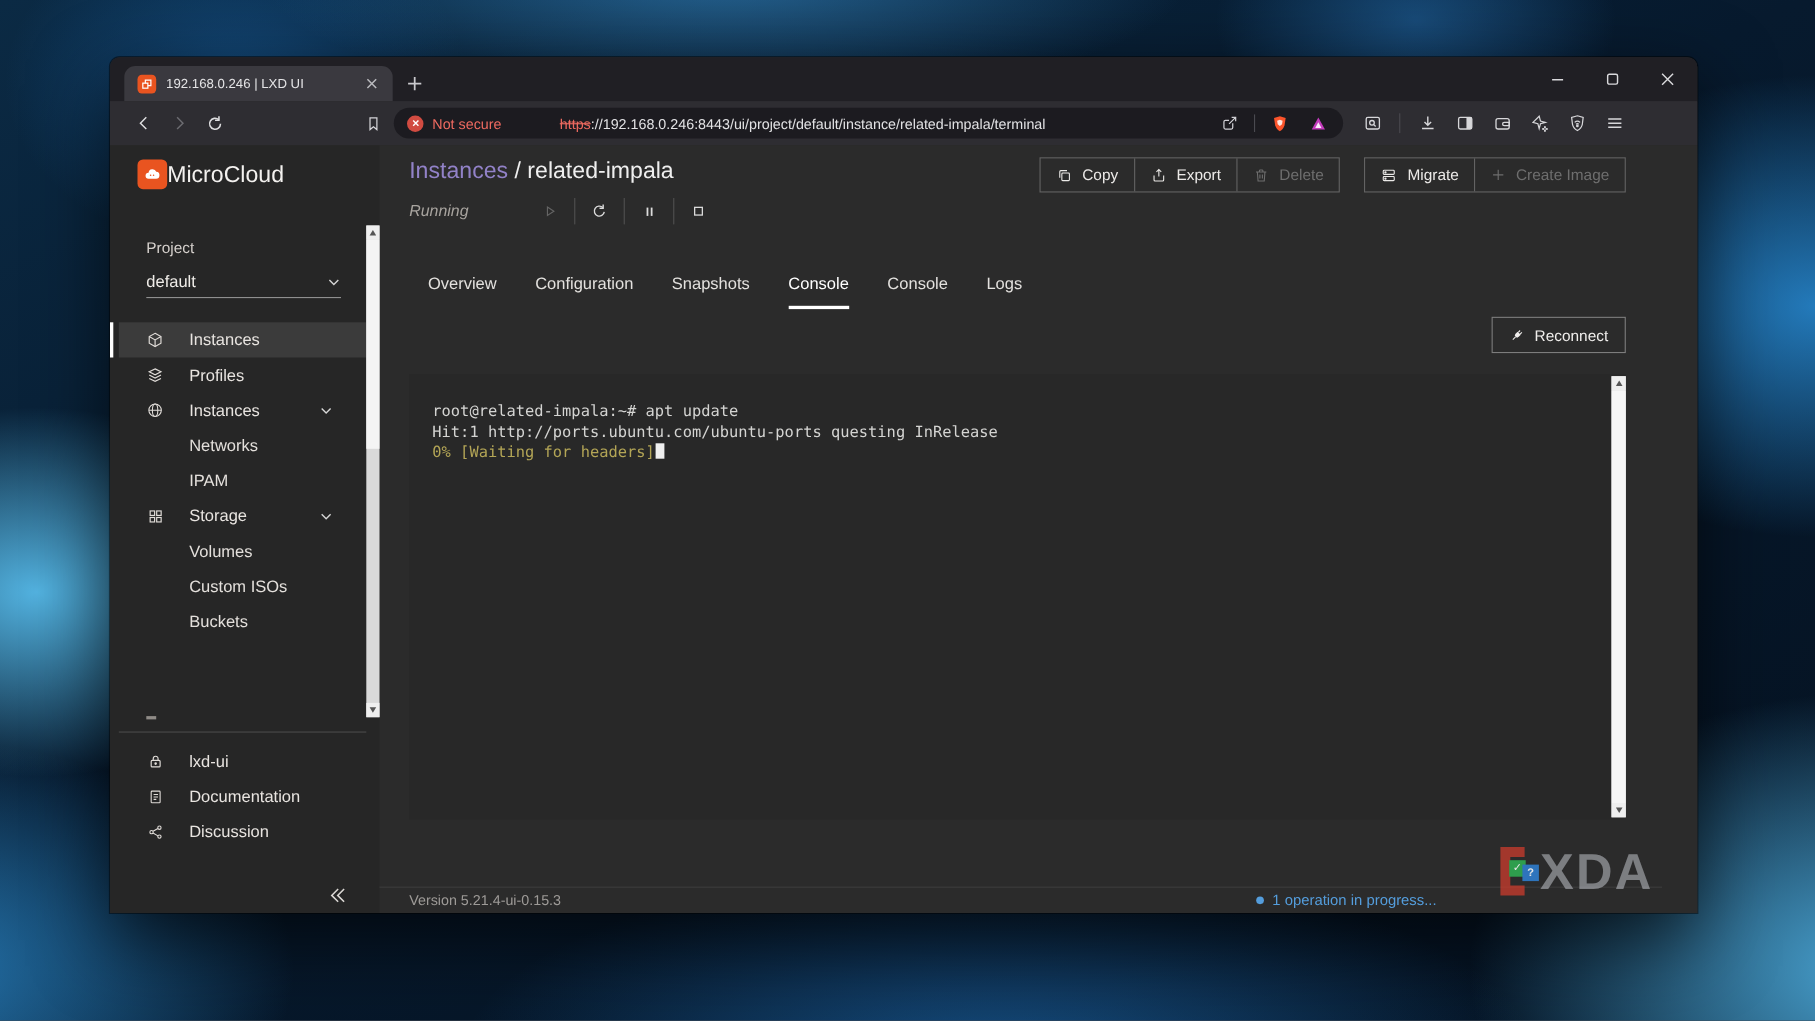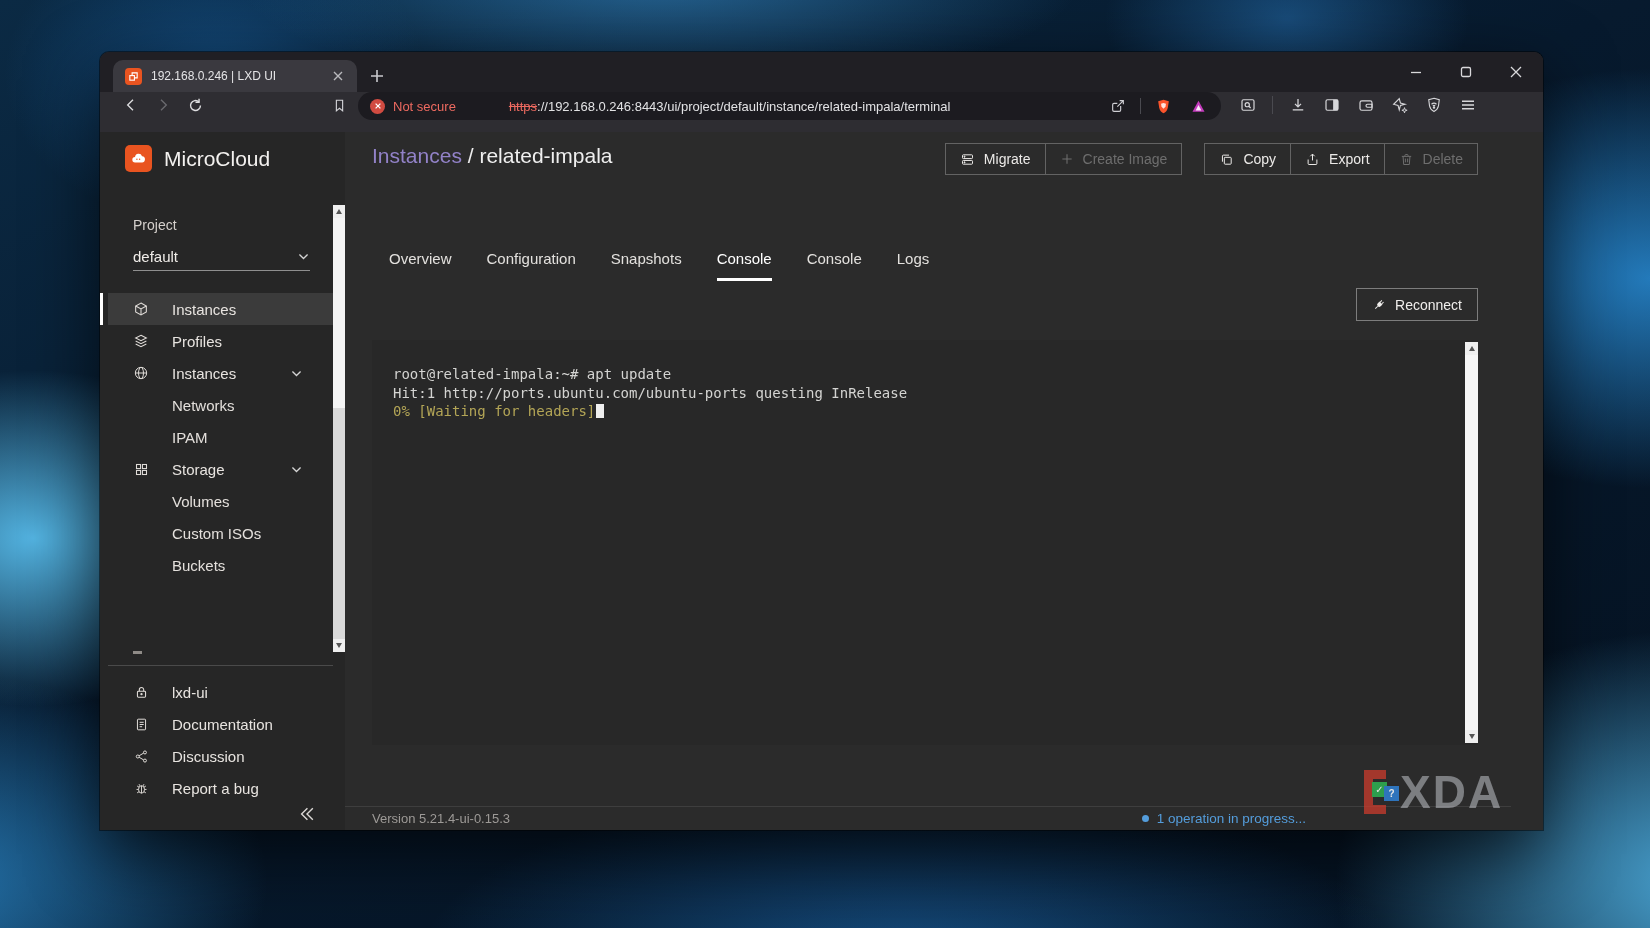--- a/index.html
+++ b/index.html
@@ -29,21 +29,21 @@
   .titlebar { position:relative; height:40px; background:#201f24; border-radius:9px 9px 0 0; }
   .btab { position:absolute; left:13px; top:8px; width:244px; height:32px; background:#3a393f;
     border-radius:10px 10px 0 0; display:flex; align-items:center; padding:0 10px 0 12px; }
   .btab-fav { width:17px; height:17px; border-radius:4px; background:#e95420; display:flex; align-items:center; justify-content:center; flex:none; }
   .btab-title { margin-left:9px; font-size:12px; color:#e4e4e6; white-space:nowrap; overflow:hidden; flex:1; }
   .btab-close { width:18px; height:18px; color:#b9b9bd; display:flex; align-items:center; justify-content:center; border-radius:4px; flex:none; }
   .newtab { position:absolute; left:266px; top:13px; width:22px; height:22px; color:#c9c9cd; display:flex; align-items:center; justify-content:center; }
   .winctl { position:absolute; right:12px; top:0; height:40px; display:flex; align-items:center; gap:20px; color:#d9d9dc; }
   .winctl .wc { width:30px; height:28px; display:flex; align-items:center; justify-content:center; }
 
-  .toolbar { position:relative; height:40px; background:#2e2d32; display:flex; align-items:flex-start; }
+  .toolbar { position:relative; height:40px; background:#2e2d32; display:flex; align-items:center; }
   .navbtn { width:26px; height:26px; display:flex; align-items:center; justify-content:center; color:#dedee0; flex:none; }
   .navbtn.dim { color:#6b6b70; }
   .tb-spacer { width:118px; flex:none; }
   .bookmark-btn { width:26px; height:26px; display:flex; align-items:center; justify-content:center; color:#d4d4d8; flex:none; }
   .urlbar { margin-left:6px; width:863px; height:28px; background:#1c1b20; border-radius:14px;
     display:flex; align-items:center; padding:0 10px 0 12px; flex:none; }
   .sec-icon { width:15px; height:15px; border-radius:50%; background:#d14b41; color:#fff; display:flex; align-items:center; justify-content:center; flex:none; }
   .sec-label { margin-left:8px; font-size:13px; color:#ee6a60; white-space:nowrap; }
   .url-text { margin-left:17px; font-size:13px; color:#e2e2e4; white-space:nowrap; overflow:hidden; flex:1;padding-left:36px; }
   .url-scheme { color:#ee6a60; text-decoration:line-through; }
@@ -52,21 +52,21 @@
   .tb-right { display:flex; align-items:center; gap:9px; margin-left:14px; color:#d7d7da; }
   .tb-icon { width:25px; height:25px; display:flex; align-items:center; justify-content:center; }
   .tb-sep { width:1px; height:18px; background:#4a4a50; margin:0 3px; }
 
   
   .page { position:absolute; left:0; top:80px; width:1443px; height:698px; background:#2b2b2b; overflow:hidden; }
 
   .sidebar { position:absolute; left:0; top:0; width:245px; height:698px; background:#262626; }
   .brand-row { position:absolute; left:25px; top:13px; display:flex; align-items:center; }
   .brand-logo { width:27px; height:27px; border-radius:5px; background:#e95420; display:flex; align-items:center; justify-content:center; }
-  .brand-name { margin-left:12px; font-size:21px; color:#f3f1ef; }
+  .brand-name { font-size:21px; color:#f3f1ef; }
   .project-label { position:absolute; left:33px; top:85px; font-size:14px; color:#d5d0cc; }
   .project-select { position:absolute; left:33px; top:110px; width:177px; height:29px; display:flex; align-items:center;
     border-bottom:1px solid #8f8f8f; color:#f0ede9; font-size:15px; }
   .project-select .chev { margin-left:auto; color:#d5d5d5; }
 
   .nav { position:absolute; left:0; top:161px; width:233px; }
   .nav-item { position:relative; height:32px; margin:0 0 0 8px; display:flex; align-items:center; padding-left:25px;
     color:#e8e4e0; font-size:15px; }
   .nav-item .nicon { width:16px; height:16px; color:#e0dcd8; flex:none; display:flex; align-items:center; justify-content:center; }
   .nav-item .nlabel { margin-left:23px; }
@@ -418,44 +418,90 @@
             <span class="nicon">
               <svg width="15" height="15" viewBox="0 0 24 24" fill="none" stroke="currentColor" stroke-width="1.6">
                 <circle cx="6" cy="12" r="2.4"></circle>
                   <circle cx="17.5" cy="5.5" r="2.4"></circle>
                   <circle cx="17.5" cy="18.5" r="2.4"></circle>
                 <path d="M8.2 10.8 L15.3 6.6 M8.2 13.2 L15.3 17.4"></path>
               </svg>
             </span>
             <span class="nlabel">Discussion</span>
           </div>
-          <div class="nav-item">
-            <span class="nicon">
-              <svg width="15" height="15" viewBox="0 0 24 24" fill="none" stroke="currentColor" stroke-width="1.5">
-                <ellipse cx="12" cy="13.5" rx="4.8" ry="6"></ellipse>
-                  <path d="M12 7.5 V19.5 M4 13.5 H7.2 M16.8 13.5 H20 M5 8 L8.2 10 M19 8 L15.8 10 M5 19 L8.2 17 M19 19 L15.8 17 M9.5 7.8 L8 5 M14.5 7.8 L16 5"></path>
-              </svg>
-            </span>
-            <span class="nlabel">Report a bug</span>
-          </div>
         </div>
 
         <div class="collapse-btn">
           <svg width="20" height="20" viewBox="0 0 24 24" fill="none" stroke="currentColor" stroke-width="1.7">
             <path d="M12.5 5 L5.5 12 L12.5 19 M19 5 L12 12 L19 19"></path>
           </svg>
         </div>
       </div>
 
       <div class="main">
 
         <div class="breadcrumb-row"><span class="crumb-link">Instances</span><span> / </span><span>related-impala</span></div>
 
+        <div class="status-row">
+          <span class="status-text">Running</span>
+          <span class="ctl dim">
+            <svg width="14" height="14" viewBox="0 0 24 24" fill="none" stroke="currentColor" stroke-width="1.8">
+                <path d="M8 5.5 L18 12 L8 18.5 Z"></path>
+              </svg>
+          </span>
+          <span class="ctl">
+            <svg width="16" height="16" viewBox="0 0 24 24" fill="none" stroke="currentColor" stroke-width="1.9">
+              <path d="M18.5 13 a6.8 6.8 0 1 1 -2 -6"></path>
+                <path d="M17 3 V8 H12"></path>
+            </svg>
+          </span>
+          <span class="ctl">
+            <svg width="13" height="15" viewBox="0 0 24 24" fill="currentColor">
+                <rect x="7" y="5" width="3" height="14"></rect>
+                <rect x="14" y="5" width="3" height="14"></rect>
+              </svg>
+          </span>
+          <span class="ctl">
+            <svg width="14" height="14" viewBox="0 0 24 24" fill="none" stroke="currentColor" stroke-width="2">
+                <rect x="6" y="6" width="12" height="12"></rect>
+              </svg>
+          </span>
+        </div>
 
         <div class="actionbar">
+          <div class="btn-group">
+            <div class="seg-btn">
+              <span>
+                <svg width="15" height="15" viewBox="0 0 24 24" fill="none" stroke="currentColor" stroke-width="1.6">
+                  <rect x="8.5" y="8.5" width="11" height="11" rx="1.3"></rect>
+                    <path d="M5.5 15.5 V6.5 a1.5 1.5 0 0 1 1.5 -1.5 H16"></path>
+                </svg>
+              </span>
+              <span>Copy</span>
+            </div>
+            <div class="seg-btn">
+              <span>
+                <svg width="15" height="15" viewBox="0 0 24 24" fill="none" stroke="currentColor" stroke-width="1.6">
+                  <path d="M12 13.5 V3.5 M8.5 6.8 L12 3.3 L15.5 6.8"></path>
+                    <path d="M5 12 v6.5 a1.5 1.5 0 0 0 1.5 1.5 h11 a1.5 1.5 0 0 0 1.5 -1.5 V12"></path>
+                </svg>
+              </span>
+              <span>Export</span>
+            </div>
+            <div class="seg-btn disabled">
+              <span>
+                <svg width="15" height="15" viewBox="0 0 24 24" fill="none" stroke="currentColor" stroke-width="1.6">
+                  <path d="M4.5 7 H19.5 M9.5 7 V5.3 a1.2 1.2 0 0 1 1.2 -1.2 h2.6 a1.2 1.2 0 0 1 1.2 1.2 V7"></path>
+                  <path d="M6.5 7 L7.5 20 H16.5 L17.5 7"></path>
+                    <path d="M10.2 10.5 V16.5 M13.8 10.5 V16.5"></path>
+                </svg>
+              </span>
+              <span>Delete</span>
+            </div>
+          </div>
           <div class="btn-group">
             <div class="seg-btn">
               <span>
                 <svg width="15" height="15" viewBox="0 0 24 24" fill="none" stroke="currentColor" stroke-width="1.6">
                   <rect x="4" y="4.5" width="16" height="6" rx="1.3"></rect>
                     <rect x="4" y="13.5" width="16" height="6" rx="1.3"></rect>
                   <circle cx="7.2" cy="7.5" r=".9" fill="currentColor"></circle>
                     <circle cx="7.2" cy="16.5" r=".9" fill="currentColor"></circle>
                 </svg>
               </span>
@@ -463,50 +509,20 @@
             </div>
             <div class="seg-btn disabled">
               <span>
                 <svg width="14" height="14" viewBox="0 0 24 24" stroke="currentColor" stroke-width="1.8">
                     <path d="M12 4 V20 M4 12 H20"></path>
                   </svg>
               </span>
               <span>Create Image</span>
             </div>
           </div>
-          <div class="btn-group">
-            <div class="seg-btn">
-              <span>
-                <svg width="15" height="15" viewBox="0 0 24 24" fill="none" stroke="currentColor" stroke-width="1.6">
-                  <rect x="8.5" y="8.5" width="11" height="11" rx="1.3"></rect>
-                    <path d="M5.5 15.5 V6.5 a1.5 1.5 0 0 1 1.5 -1.5 H16"></path>
-                </svg>
-              </span>
-              <span>Copy</span>
-            </div>
-            <div class="seg-btn">
-              <span>
-                <svg width="15" height="15" viewBox="0 0 24 24" fill="none" stroke="currentColor" stroke-width="1.6">
-                  <path d="M12 13.5 V3.5 M8.5 6.8 L12 3.3 L15.5 6.8"></path>
-                    <path d="M5 12 v6.5 a1.5 1.5 0 0 0 1.5 1.5 h11 a1.5 1.5 0 0 0 1.5 -1.5 V12"></path>
-                </svg>
-              </span>
-              <span>Export</span>
-            </div>
-            <div class="seg-btn disabled">
-              <span>
-                <svg width="15" height="15" viewBox="0 0 24 24" fill="none" stroke="currentColor" stroke-width="1.6">
-                  <path d="M4.5 7 H19.5 M9.5 7 V5.3 a1.2 1.2 0 0 1 1.2 -1.2 h2.6 a1.2 1.2 0 0 1 1.2 1.2 V7"></path>
-                  <path d="M6.5 7 L7.5 20 H16.5 L17.5 7"></path>
-                    <path d="M10.2 10.5 V16.5 M13.8 10.5 V16.5"></path>
-                </svg>
-              </span>
-              <span>Delete</span>
-            </div>
-          </div>
         </div>
 
         <div class="tabsrow">
           <span class="ptab">Overview</span>
           <span class="ptab">Configuration</span>
           <span class="ptab">Snapshots</span>
           <span class="ptab active">Console</span>
           <span class="ptab">Console</span>
           <span class="ptab">Logs</span>
         </div>

